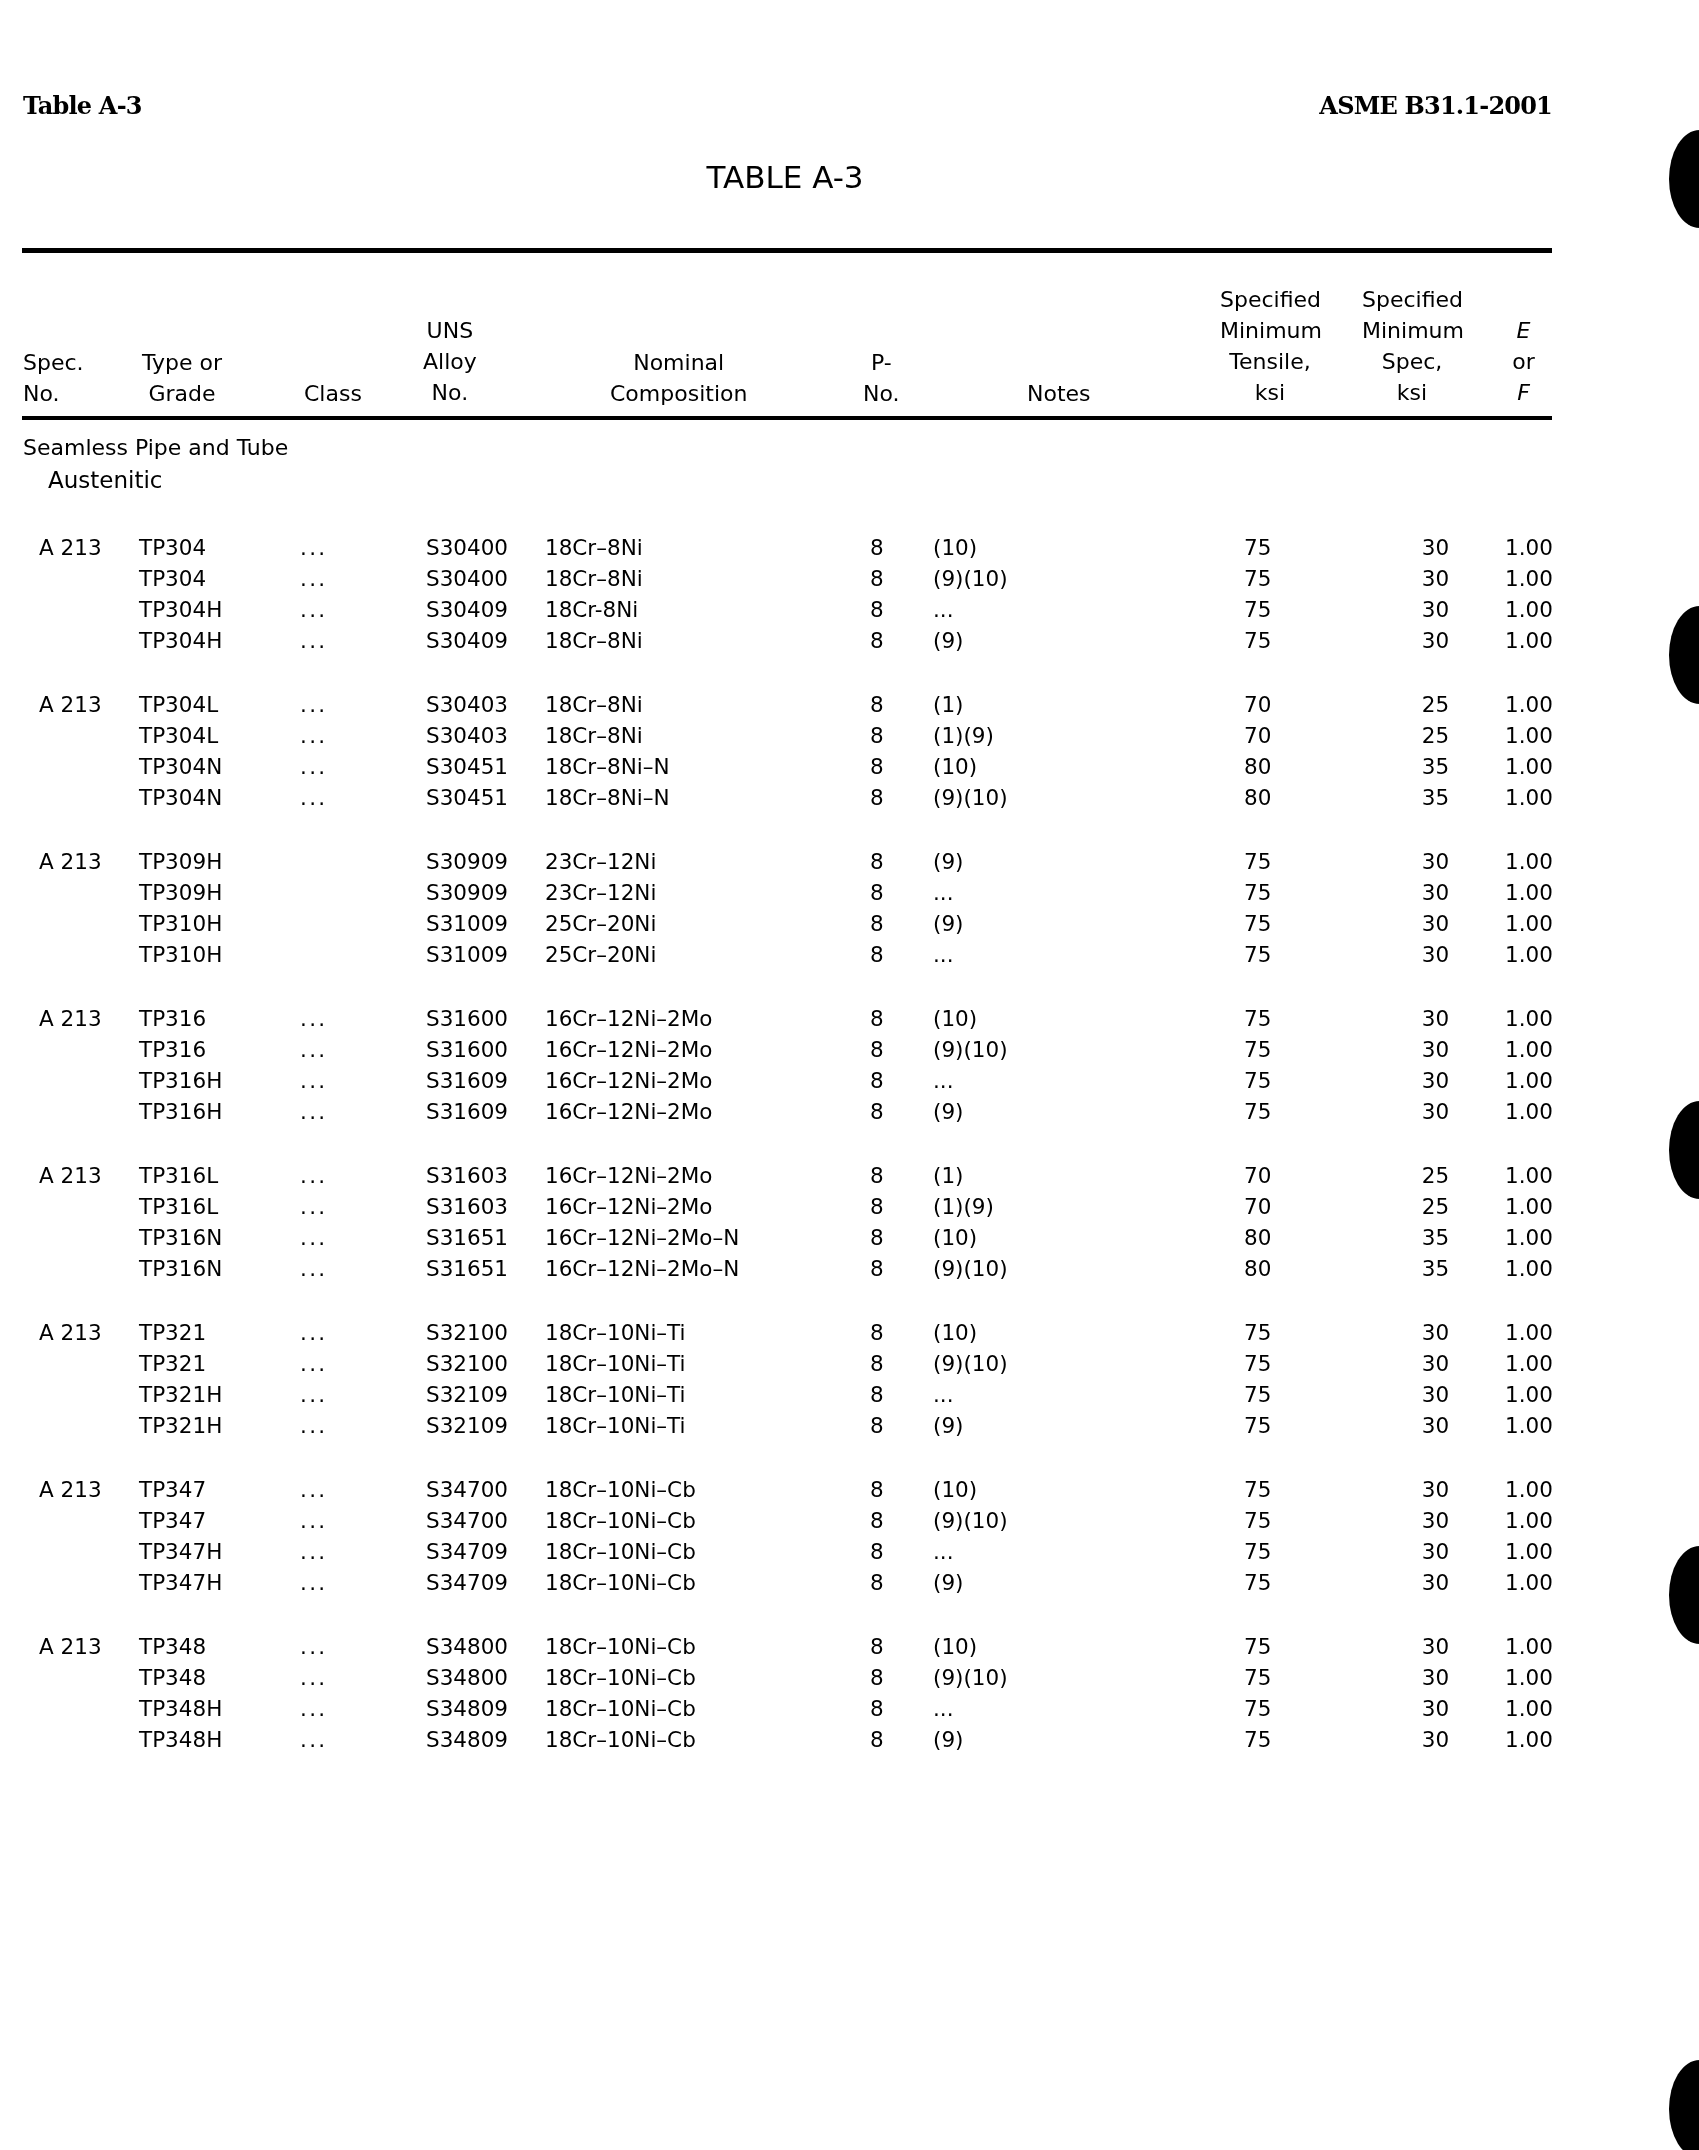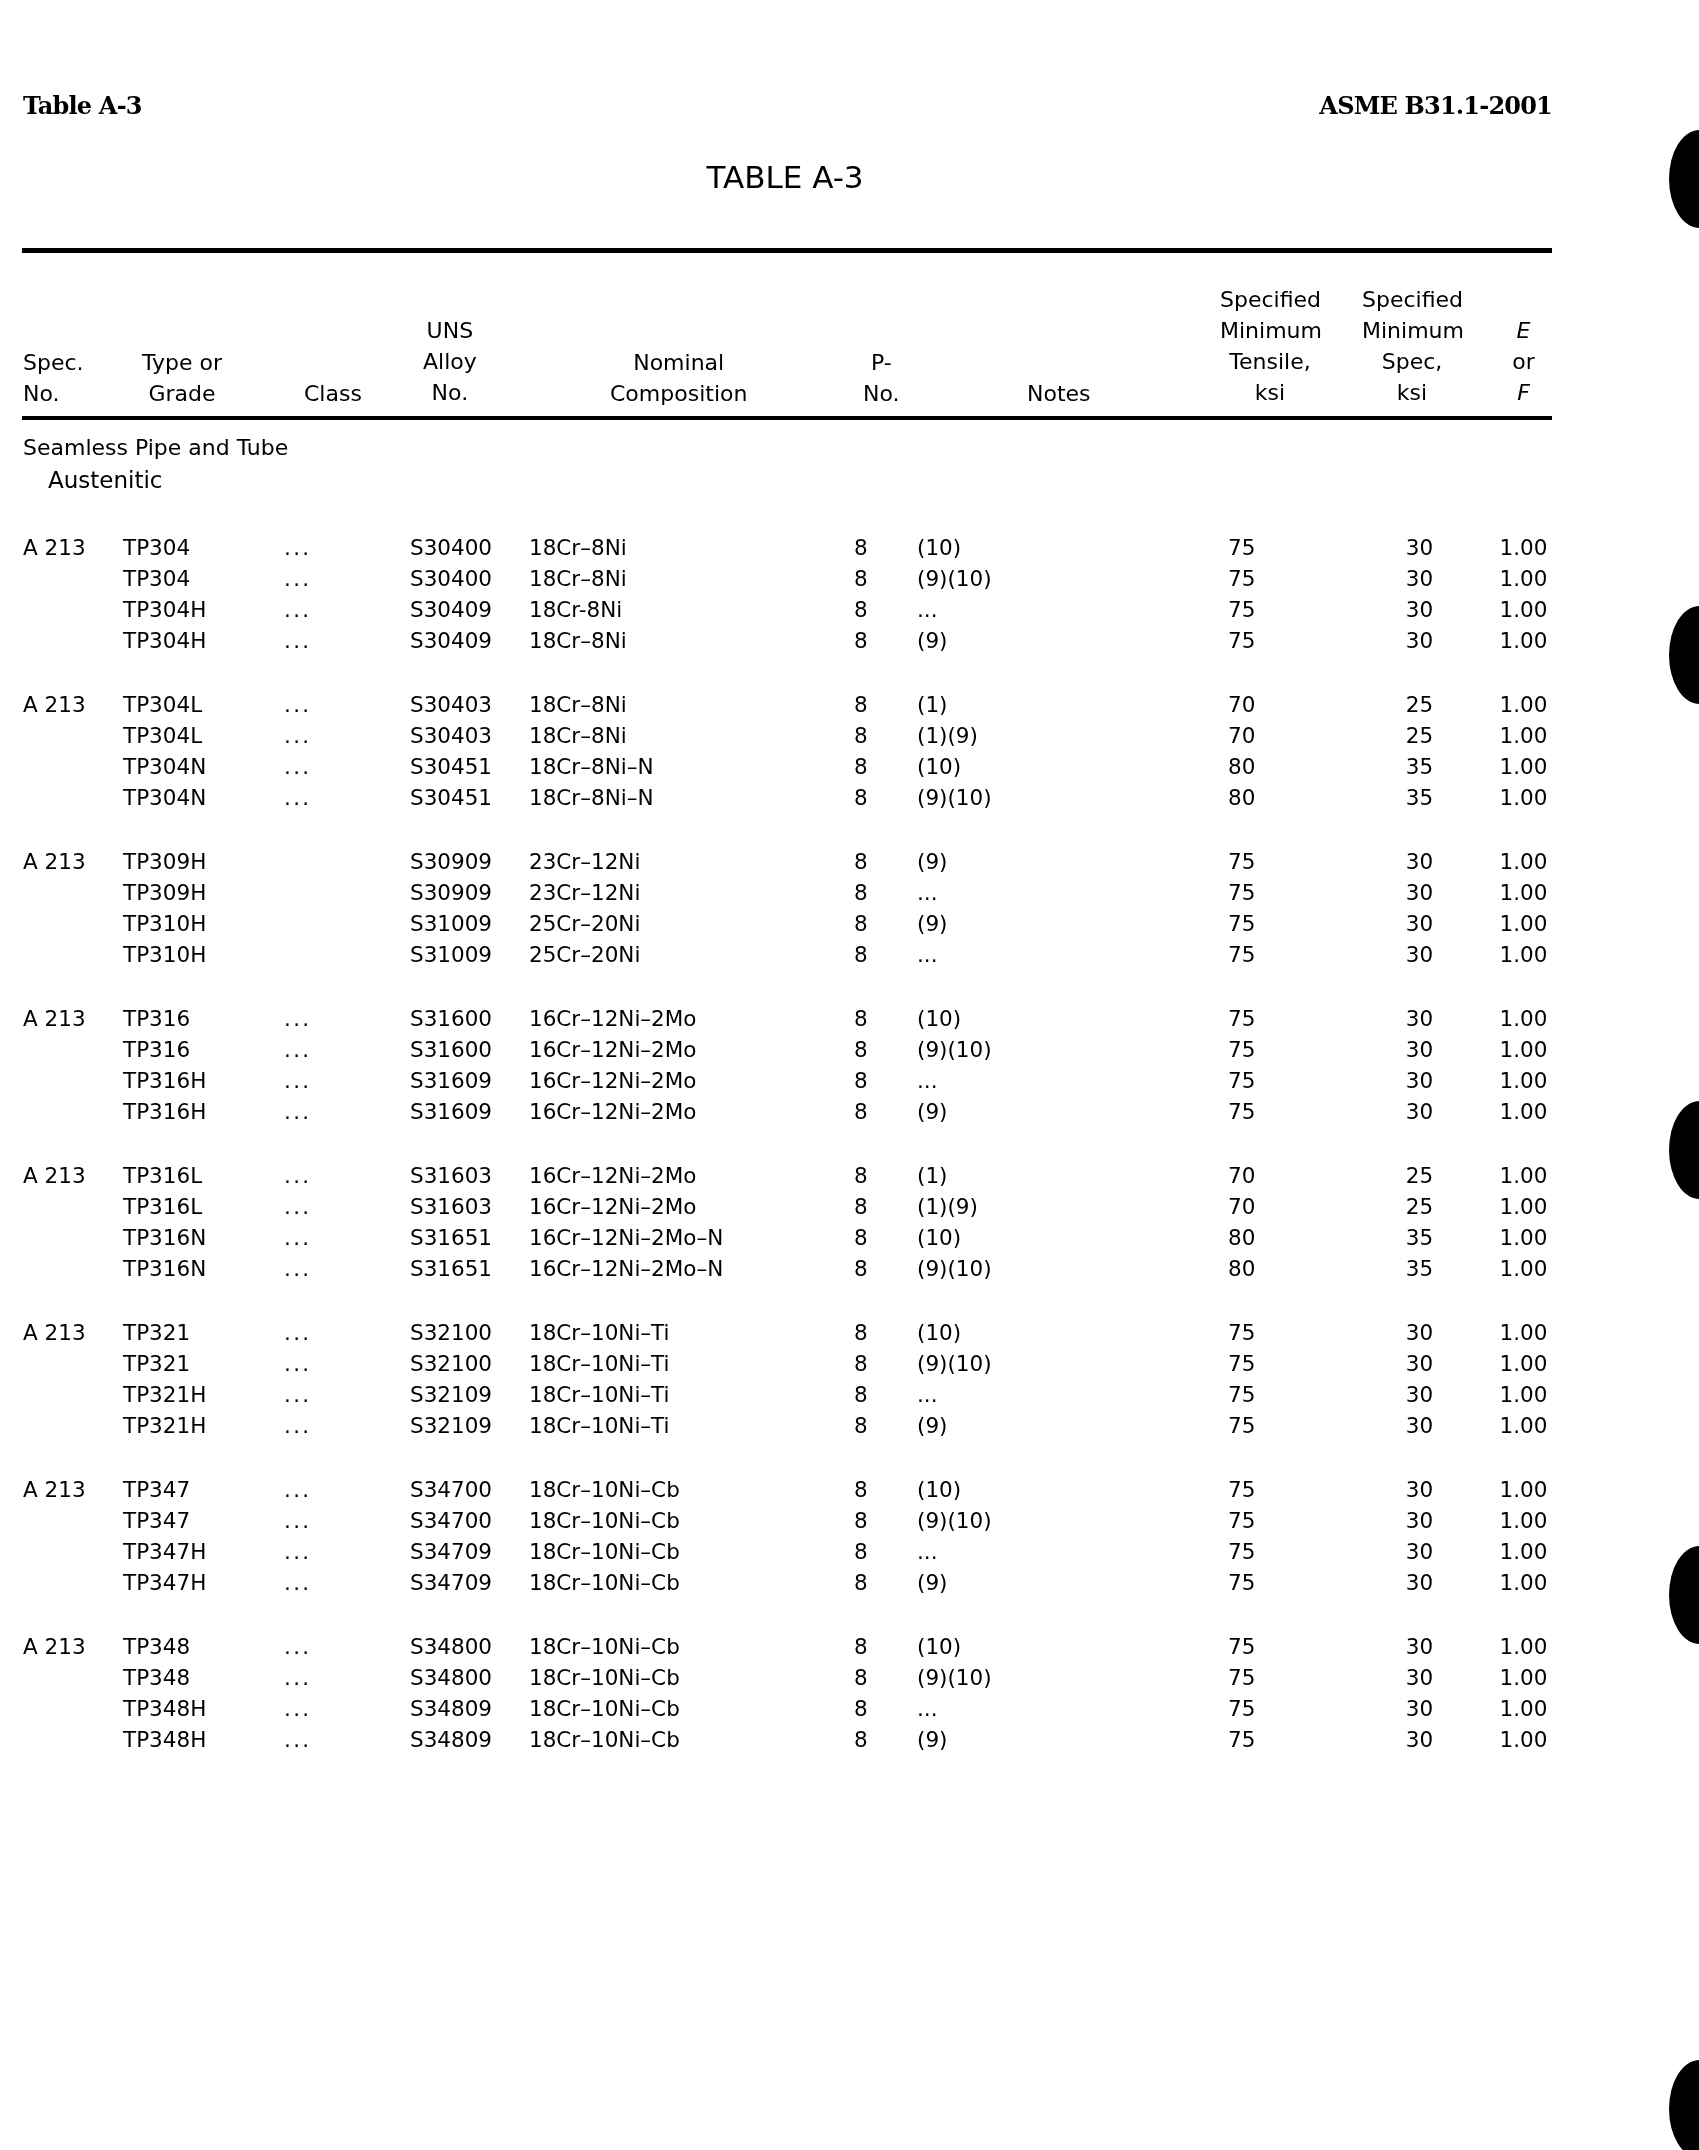--- a/index.html
+++ b/index.html
@@ -20,34 +20,34 @@
   .rule { position: absolute; left: 21.5px; width: 1530px; background: #000; }
   .rule.top { top: 248px; height: 4.6px; }
   .rule.mid { top: 416px; height: 3.8px; }
 
   .hdr { position: absolute; font-family: "DejaVu Sans", sans-serif; font-size: 22px; line-height: 31px; text-align: center; }
   .hdr span { display: block; }
 
   .section-title { position: absolute; left: 23px; top: 432px; font-size: 22px; line-height: 32px; }
   .section-sub { position: absolute; left: 48px; top: 464px; font-size: 23px; line-height: 32px; }
 
-  .tbody { position: absolute; left: 0; top: 532px; width: 1664px; }
+  .tbody { position: absolute; left: 16px; top: 532px; width: 1664px; }
   .group { position: relative; height: 157px; }
   .row { position: relative; height: 31px; font-family: "DejaVu Sans", sans-serif; font-size: 21.5px; line-height: 31px; }
   .cell { position: absolute; top: 0; white-space: nowrap; }
   .c-spec { left: 23px; }
   .c-type { left: 123px; }
   .c-class { left: 284px; letter-spacing: 2.3px; }
   .c-uns { left: 410px; }
   .c-comp { left: 529px; }
   .c-p { left: 854px; }
   .c-notes { left: 917px; }
   .c-tensile { left: 1228px; width: 77px; text-align: left; }
   .c-yield { left: 1381px; width: 77px; text-align: center; }
-  .c-e { left: 1489px; width: 69px; text-align: center; }
+  .c-e { left: 1489px; width: 69px; }
 
   .hole { position: absolute; width: 61px; height: 98px; border-radius: 50%; background: #000; }
 </style>
 </head>
 <body>
 
 <div class="page-head-left">Table A-3</div>
 <div class="page-head-right">ASME B31.1-2001</div>
 
 <div class="title-block">

